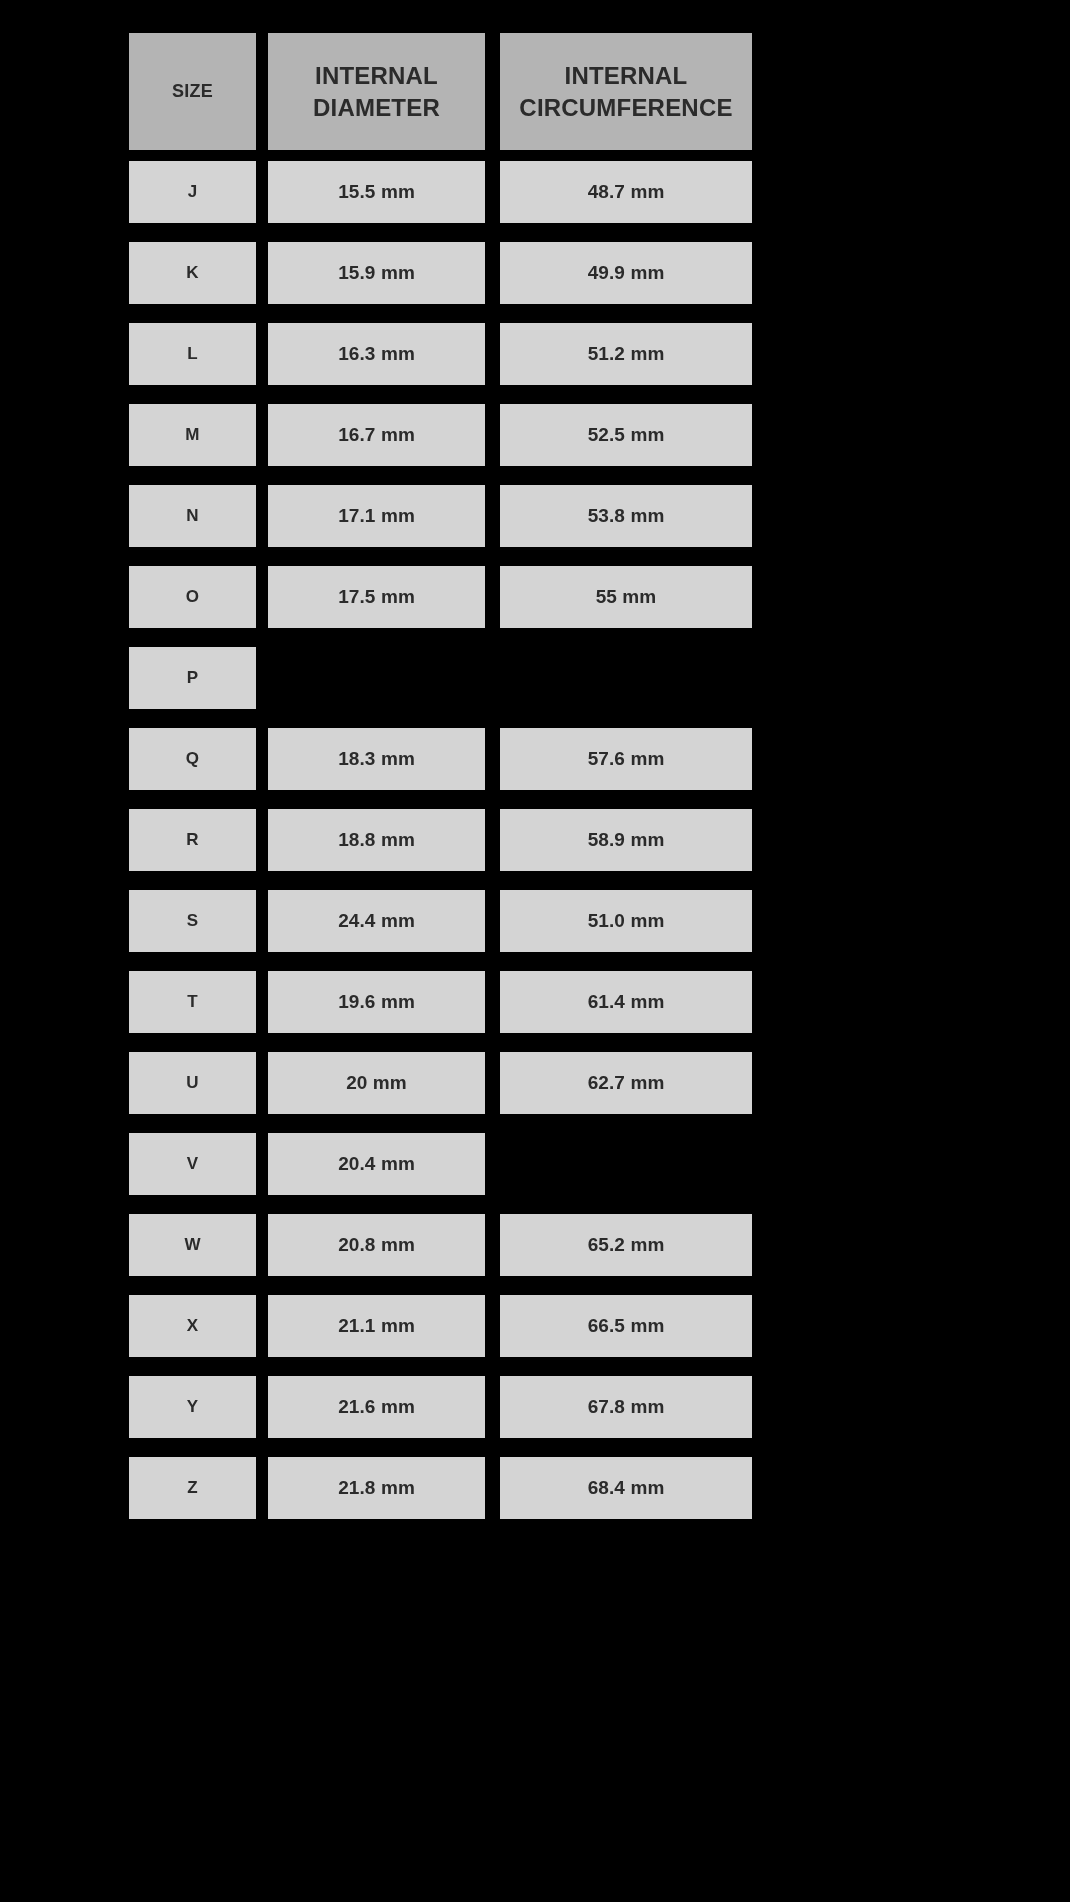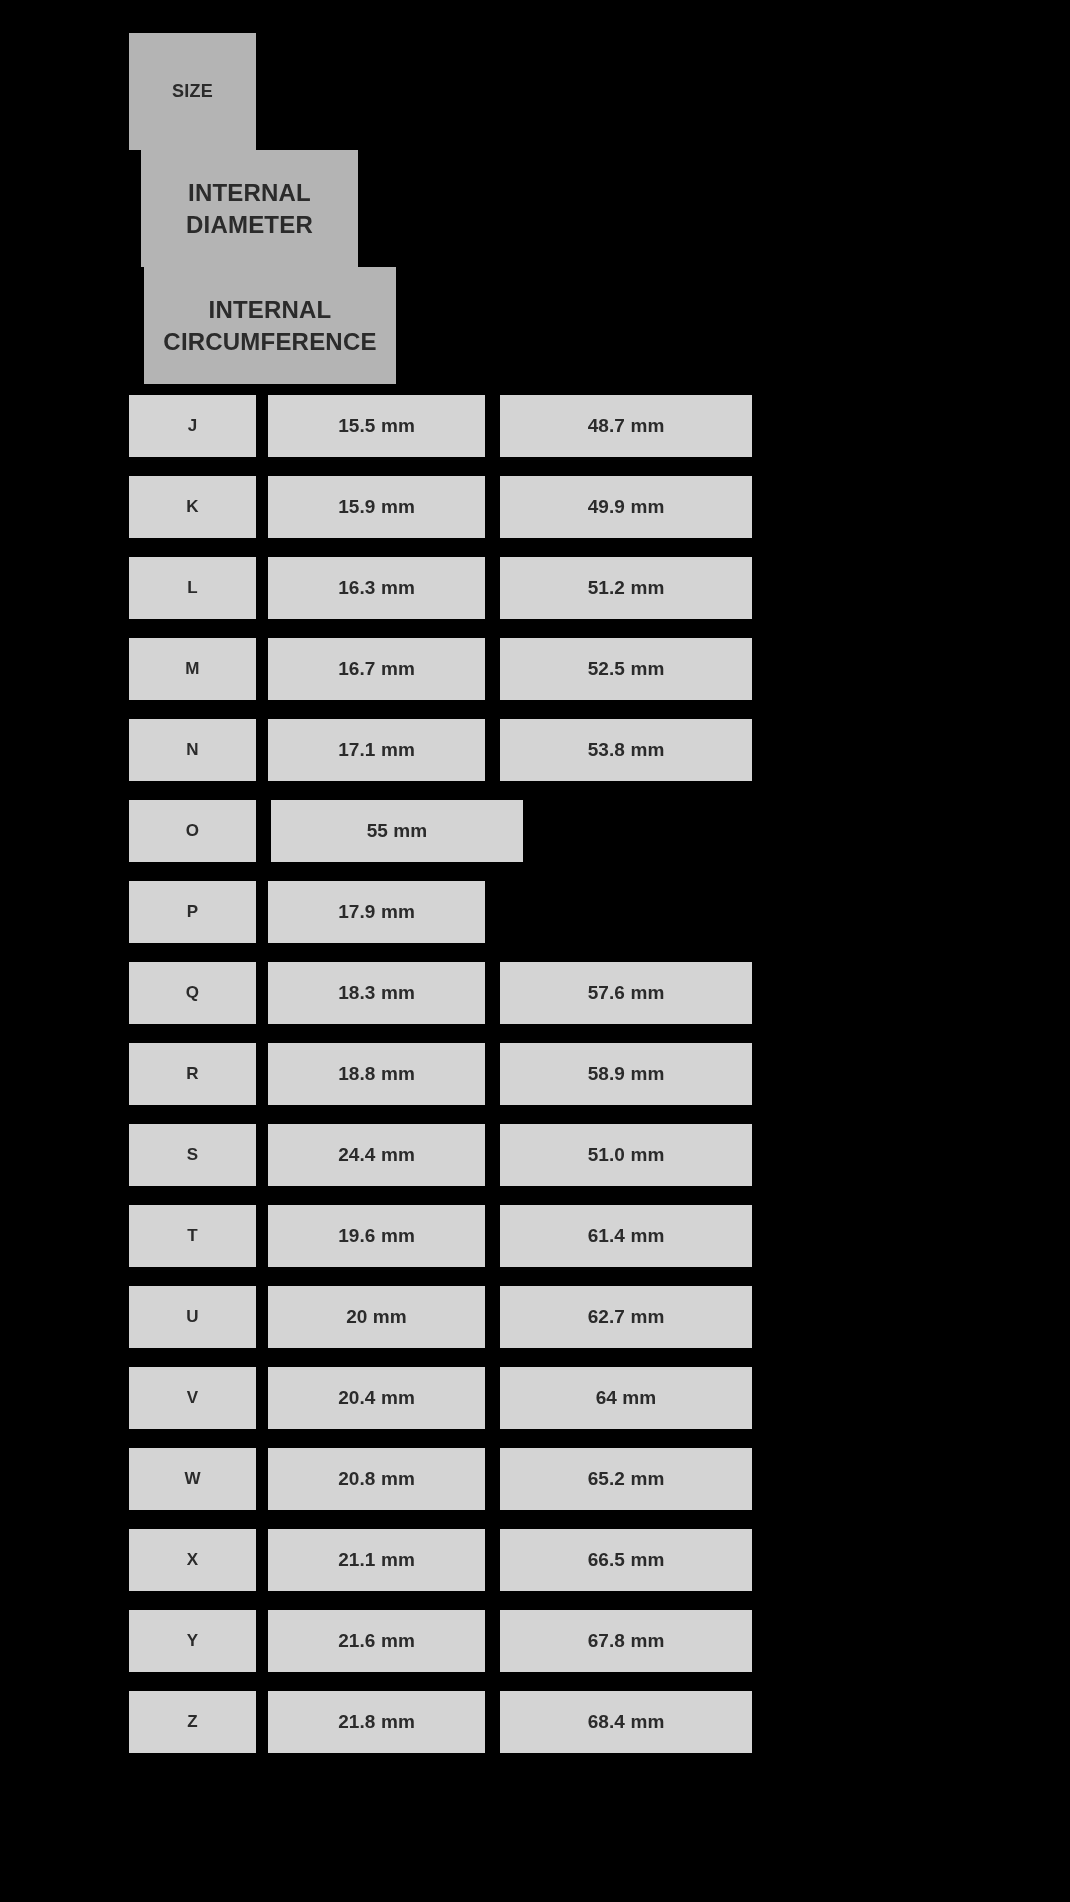--- a/index.html
+++ b/index.html
@@ -30,21 +30,21 @@
     text-align: center;
     color: #2b2b2b;
     font-weight: bold;
     box-sizing: border-box;
   }
   .c-size   { width: 127px; }
   .c-diam   { width: 217px; margin-left: 12px; }
   .c-circ   { width: 252px; margin-left: 15px; }
 
   
-  .header-row { margin-bottom: 11px; flex-direction: column; }
+  .header-row { margin-bottom: 11px; }
   .header-row .cell {
     height: 117px;
     background: #b4b4b4;
     font-size: 24px;
     line-height: 1.32;
     letter-spacing: 0.2px;
   }
   .header-row .c-size { font-size: 18px; }
 
   
@@ -133,31 +133,31 @@
           <span>17.1 mm</span>
         </div>
         <div class="cell c-circ">
           <span>53.8 mm</span>
         </div>
       </div>
       <div class="row data-row">
         <div class="cell c-size">
           <span>O</span>
         </div>
+        <div class="cell c-diam">
+          <span>17.5 mm</span>
+        </div>
         <div class="cell c-circ">
           <span>55 mm</span>
         </div>
       </div>
       <div class="row data-row">
         <div class="cell c-size">
           <span>P</span>
         </div>
-        <div class="cell c-diam">
-          <span>17.9 mm</span>
-        </div>
       </div>
       <div class="row data-row">
         <div class="cell c-size">
           <span>Q</span>
         </div>
         <div class="cell c-diam">
           <span>18.3 mm</span>
         </div>
         <div class="cell c-circ">
           <span>57.6 mm</span>
@@ -207,23 +207,20 @@
           <span>62.7 mm</span>
         </div>
       </div>
       <div class="row data-row">
         <div class="cell c-size">
           <span>V</span>
         </div>
         <div class="cell c-diam">
           <span>20.4 mm</span>
         </div>
-        <div class="cell c-circ">
-          <span>64 mm</span>
-        </div>
       </div>
       <div class="row data-row">
         <div class="cell c-size">
           <span>W</span>
         </div>
         <div class="cell c-diam">
           <span>20.8 mm</span>
         </div>
         <div class="cell c-circ">
           <span>65.2 mm</span>

